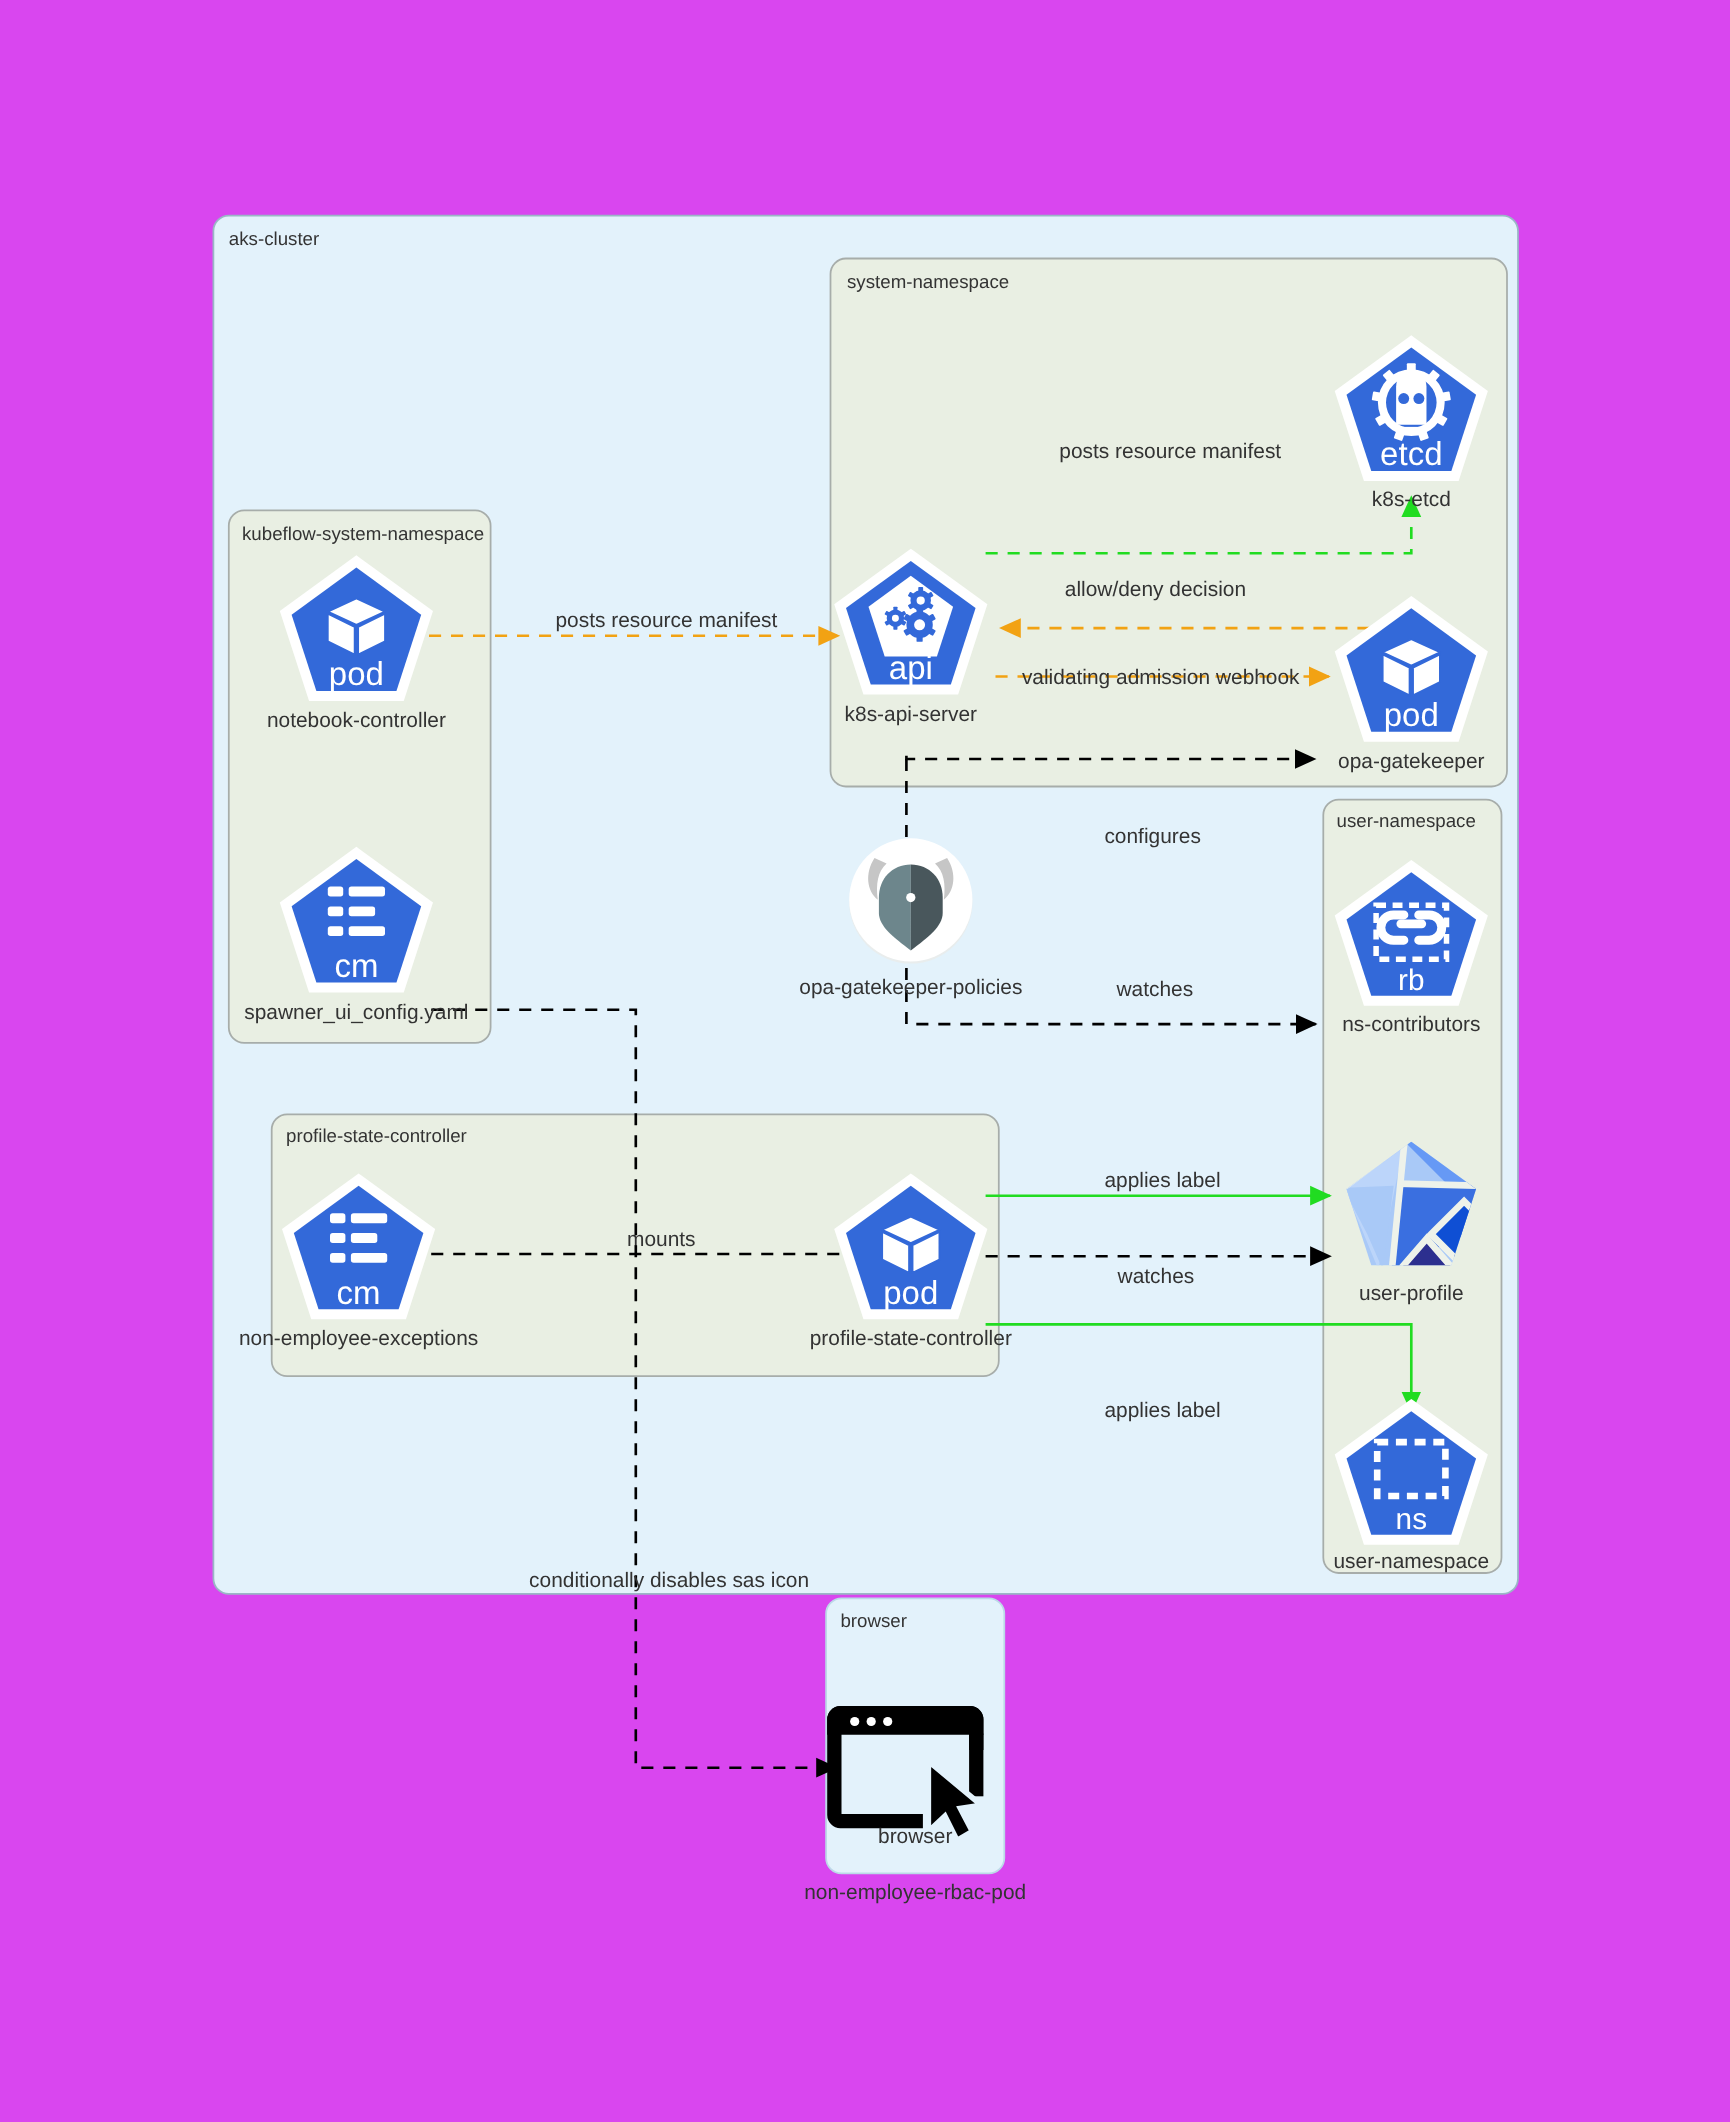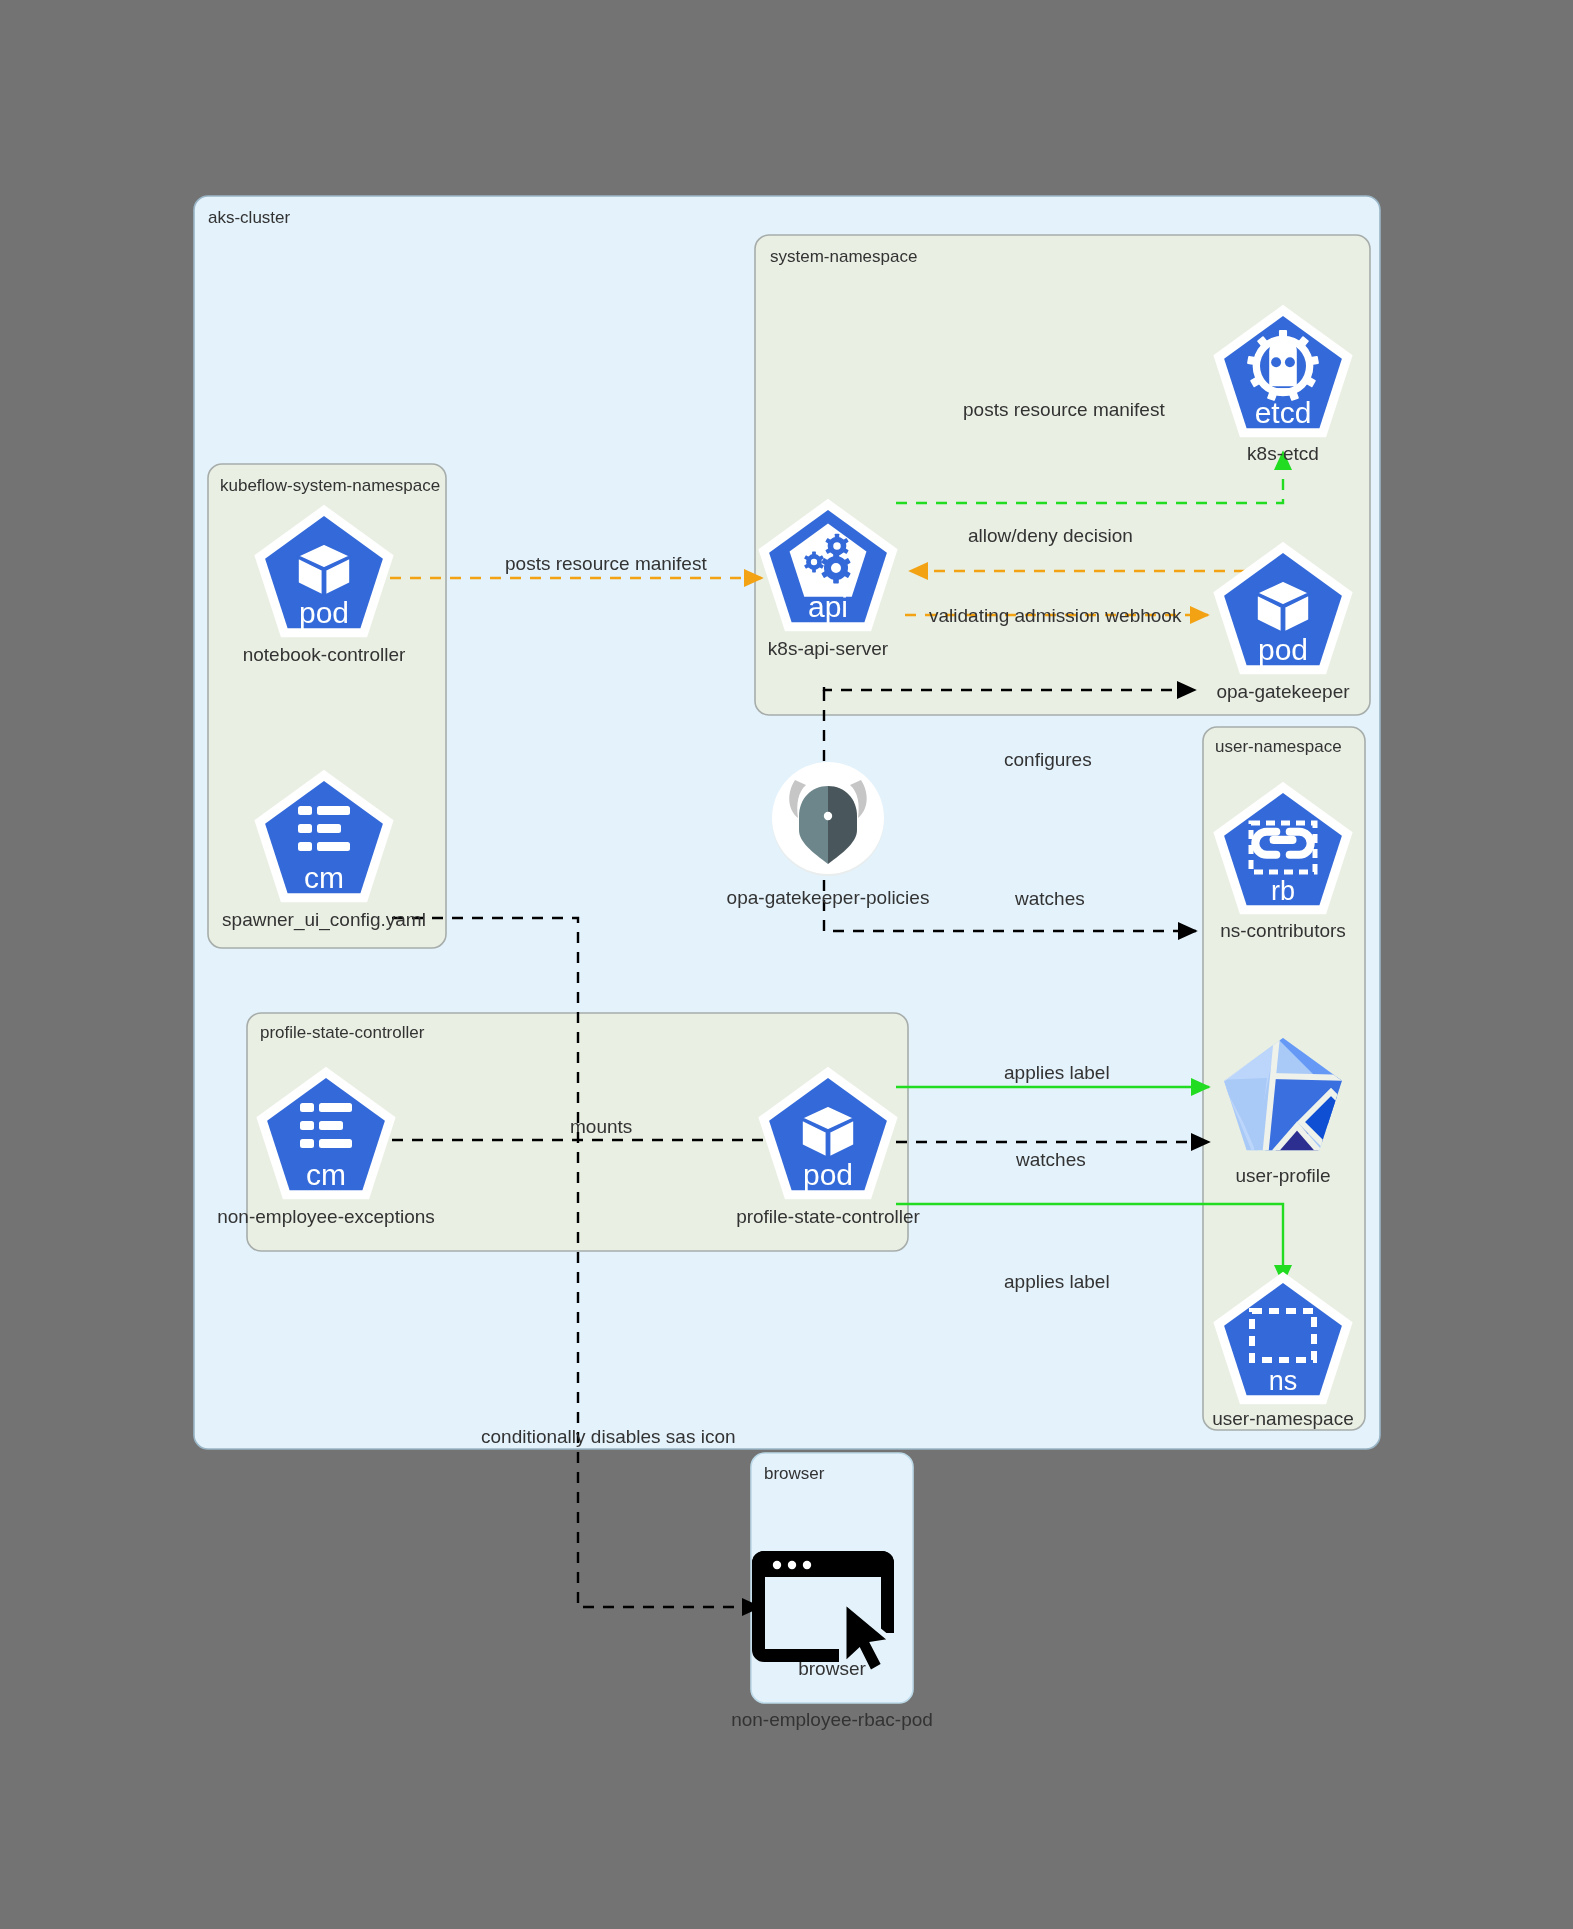--- a/index.html
+++ b/index.html
@@ -8,21 +8,21 @@
     padding: 0;
     background: #ffffff;
   }
   body {
     font-family: "Liberation Sans", sans-serif;
   }
   #canvas {
     position: relative;
     width: 1573px;
     height: 1929px;
-    background: #737373;
+    background: #d946ef;
     overflow: hidden;
   }
   svg#diagram {
     position: absolute;
     left: 0;
     top: 0;
     width: 1573px;
     height: 1929px;
     display: block;
   }

